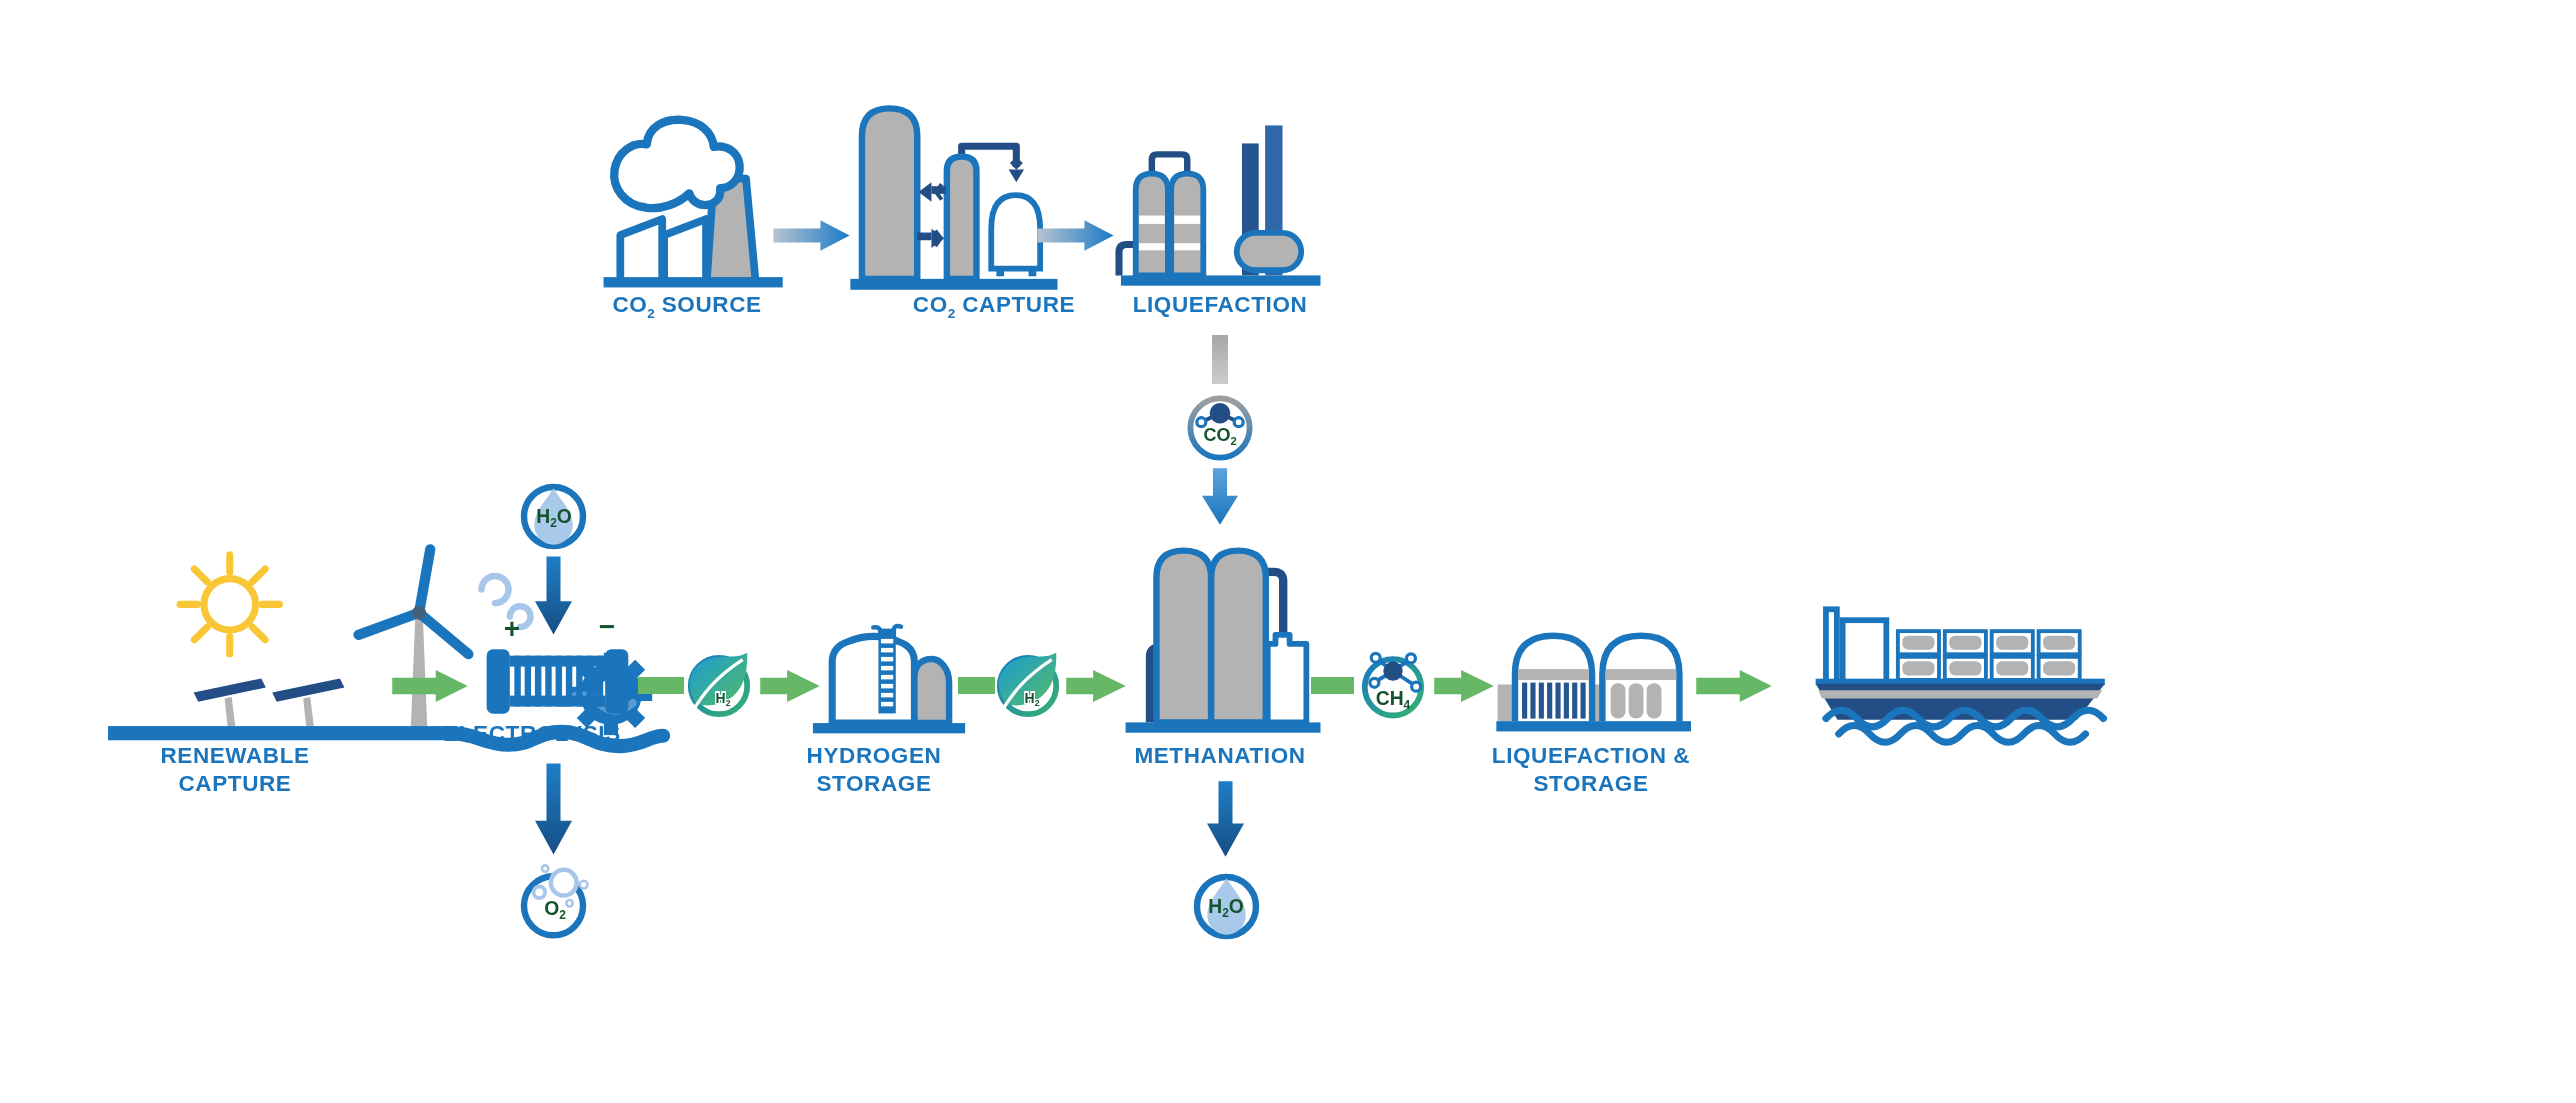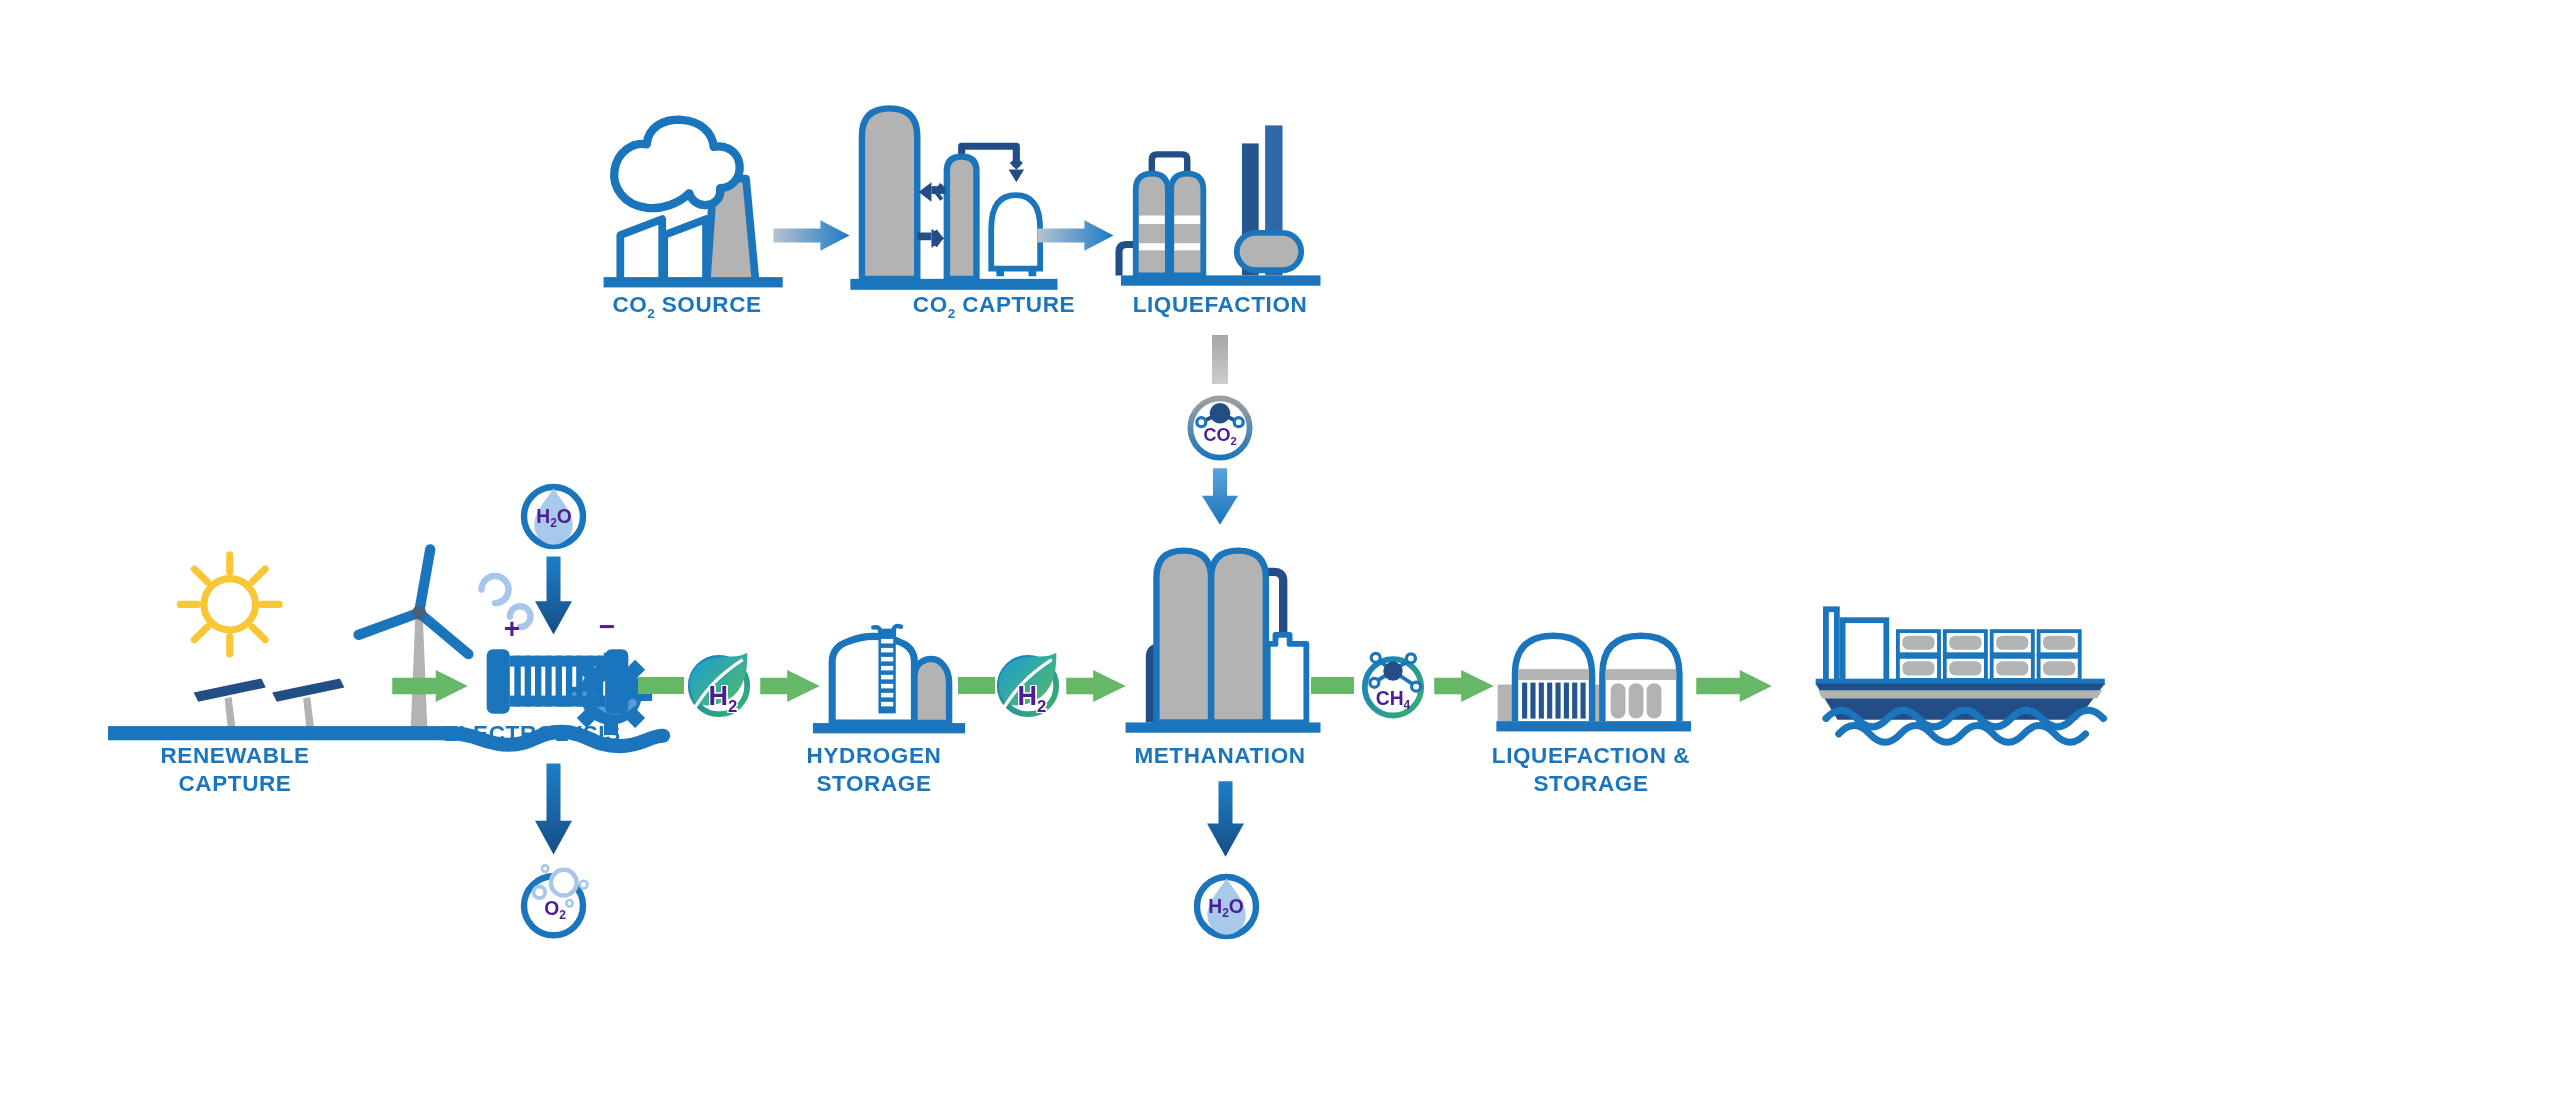--- a/index.html
+++ b/index.html
@@ -4,24 +4,24 @@
 <style>
   html,body{margin:0;padding:0;background:#ffffff;}
   #canvas{position:relative;width:2112px;height:1104px;background:#ffffff;overflow:hidden;
           font-family:"Liberation Sans",sans-serif;}
   .abs{position:absolute;}
   svg{display:block;overflow:visible;}
   .lbl{position:absolute;font:700 22.5px/28px "Liberation Sans",sans-serif;color:#1b75bc;
        text-align:center;letter-spacing:0.6px;white-space:nowrap;transform:translateX(-50%);}
   .lbl sub{font-size:0.6em;letter-spacing:0;}
   .lbl.small{font-size:20px;line-height:28px;}
-  .badge-txt{position:absolute;font:700 19.3px "Liberation Sans",sans-serif;color:#4c1d95;
+  .badge-txt{position:absolute;font:700 19.3px "Liberation Sans",sans-serif;color:#14532d;
              transform:translate(-50%,-50%);letter-spacing:0;white-space:nowrap;text-align:center;}
   .badge-txt sub{font-size:0.62em;}
-  .badge-txt.h2txt{font-size:27px;
+  .badge-txt.h2txt{font-size:14px;
       text-shadow:1.3px 0 0 #fff,-1.3px 0 0 #fff,0 1.3px 0 #fff,0 -1.3px 0 #fff,
                   1.3px 1.3px 0 #fff,-1.3px -1.3px 0 #fff,1.3px -1.3px 0 #fff,-1.3px 1.3px 0 #fff;}
   .badge-txt.co2txt{font-size:18px;}
   .gbar{position:absolute;height:16.7px;background:#66b866;}
   .graypipe{position:absolute;background:linear-gradient(#a6a6a6,#cdcdcd);}
 </style>
 </head>
 <body>
 
 <div id="canvas">

